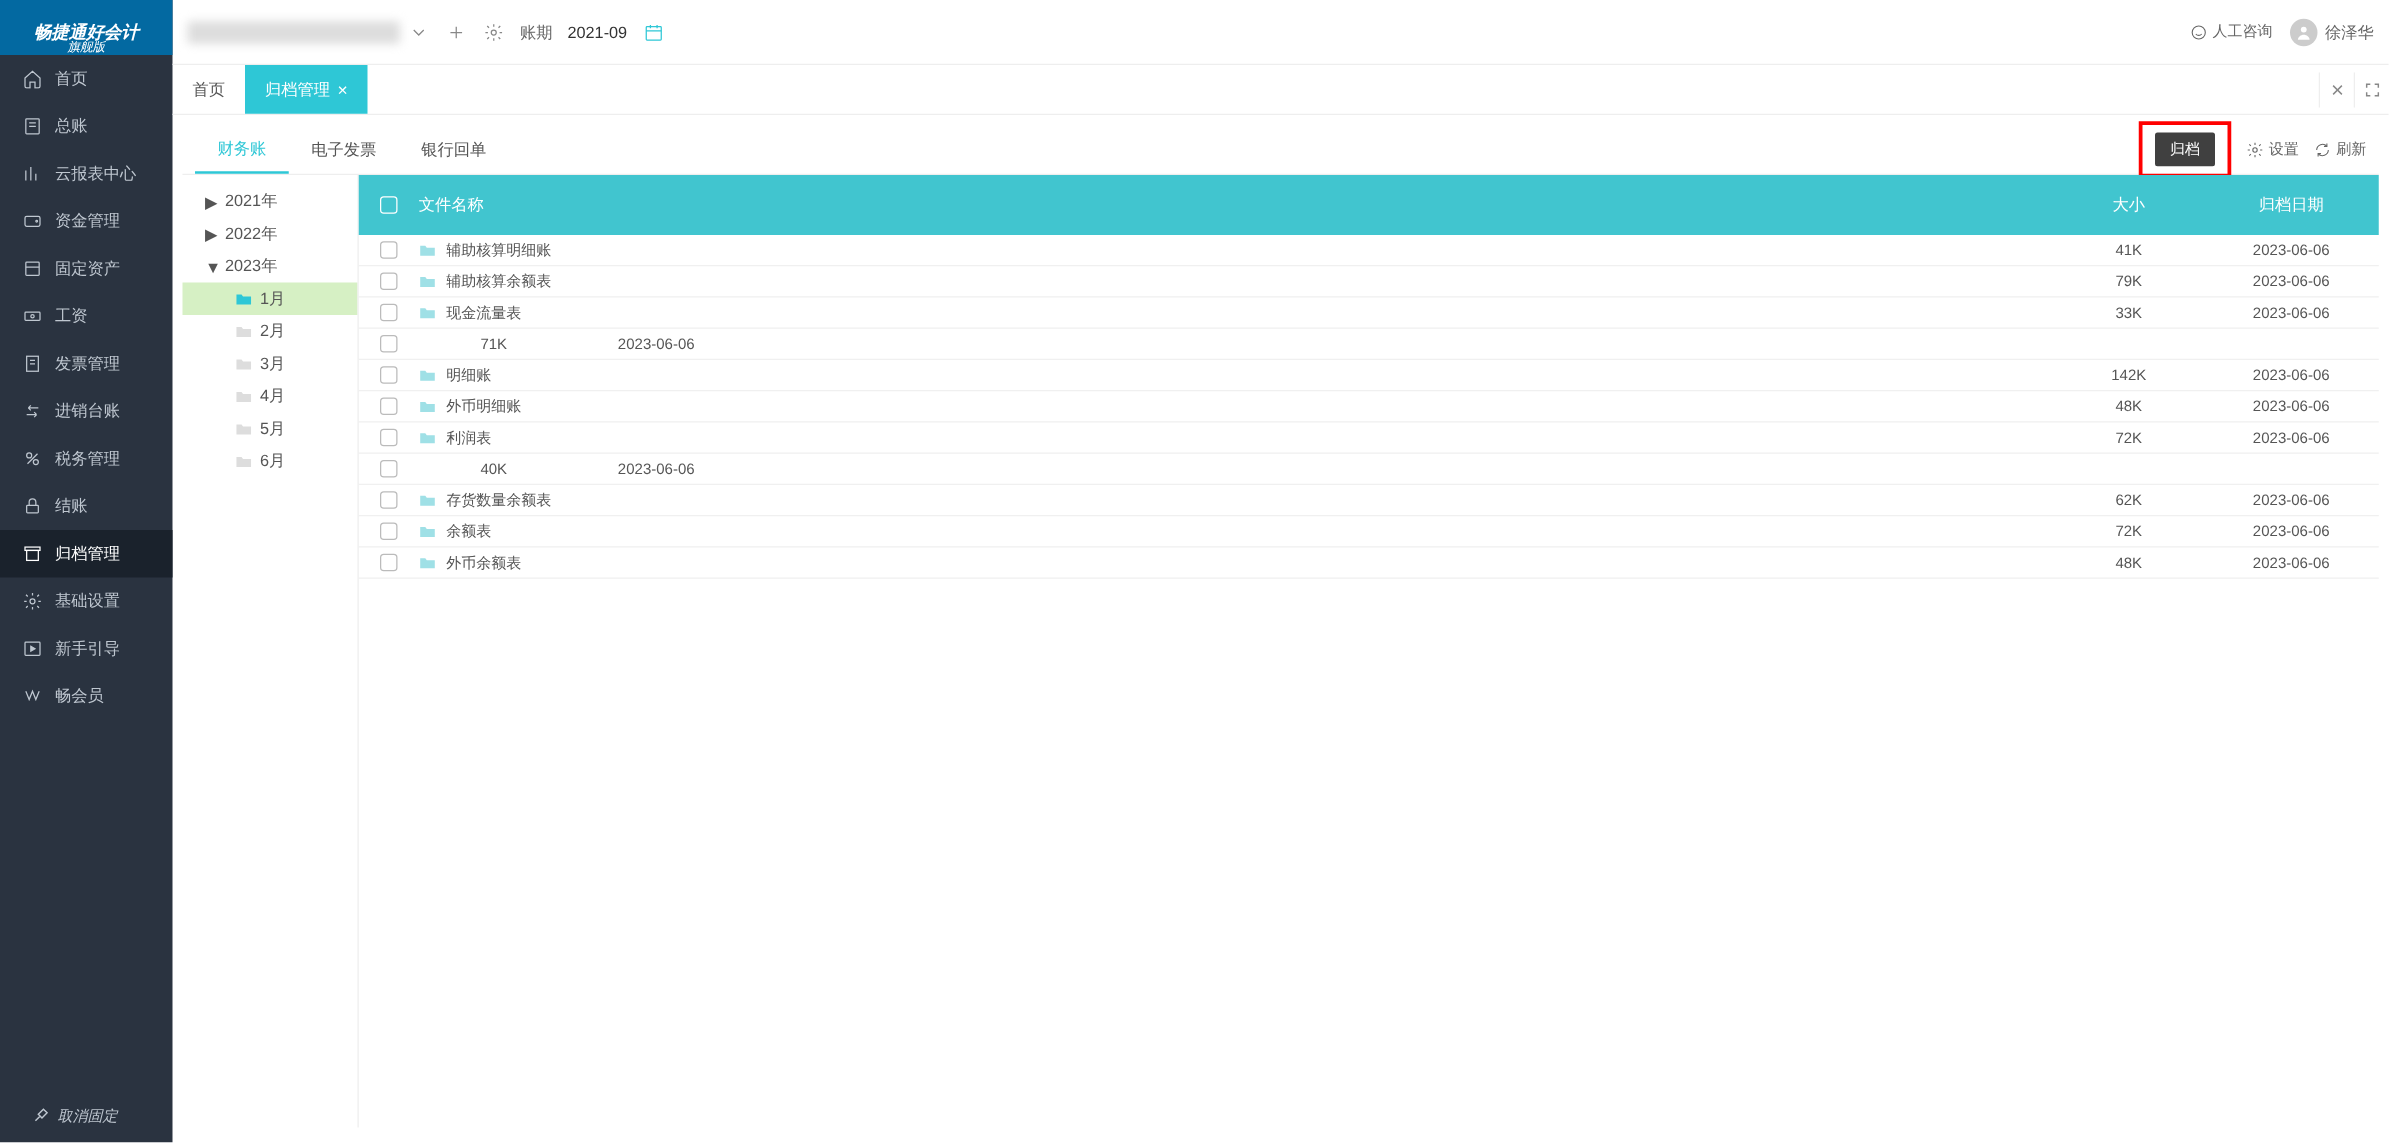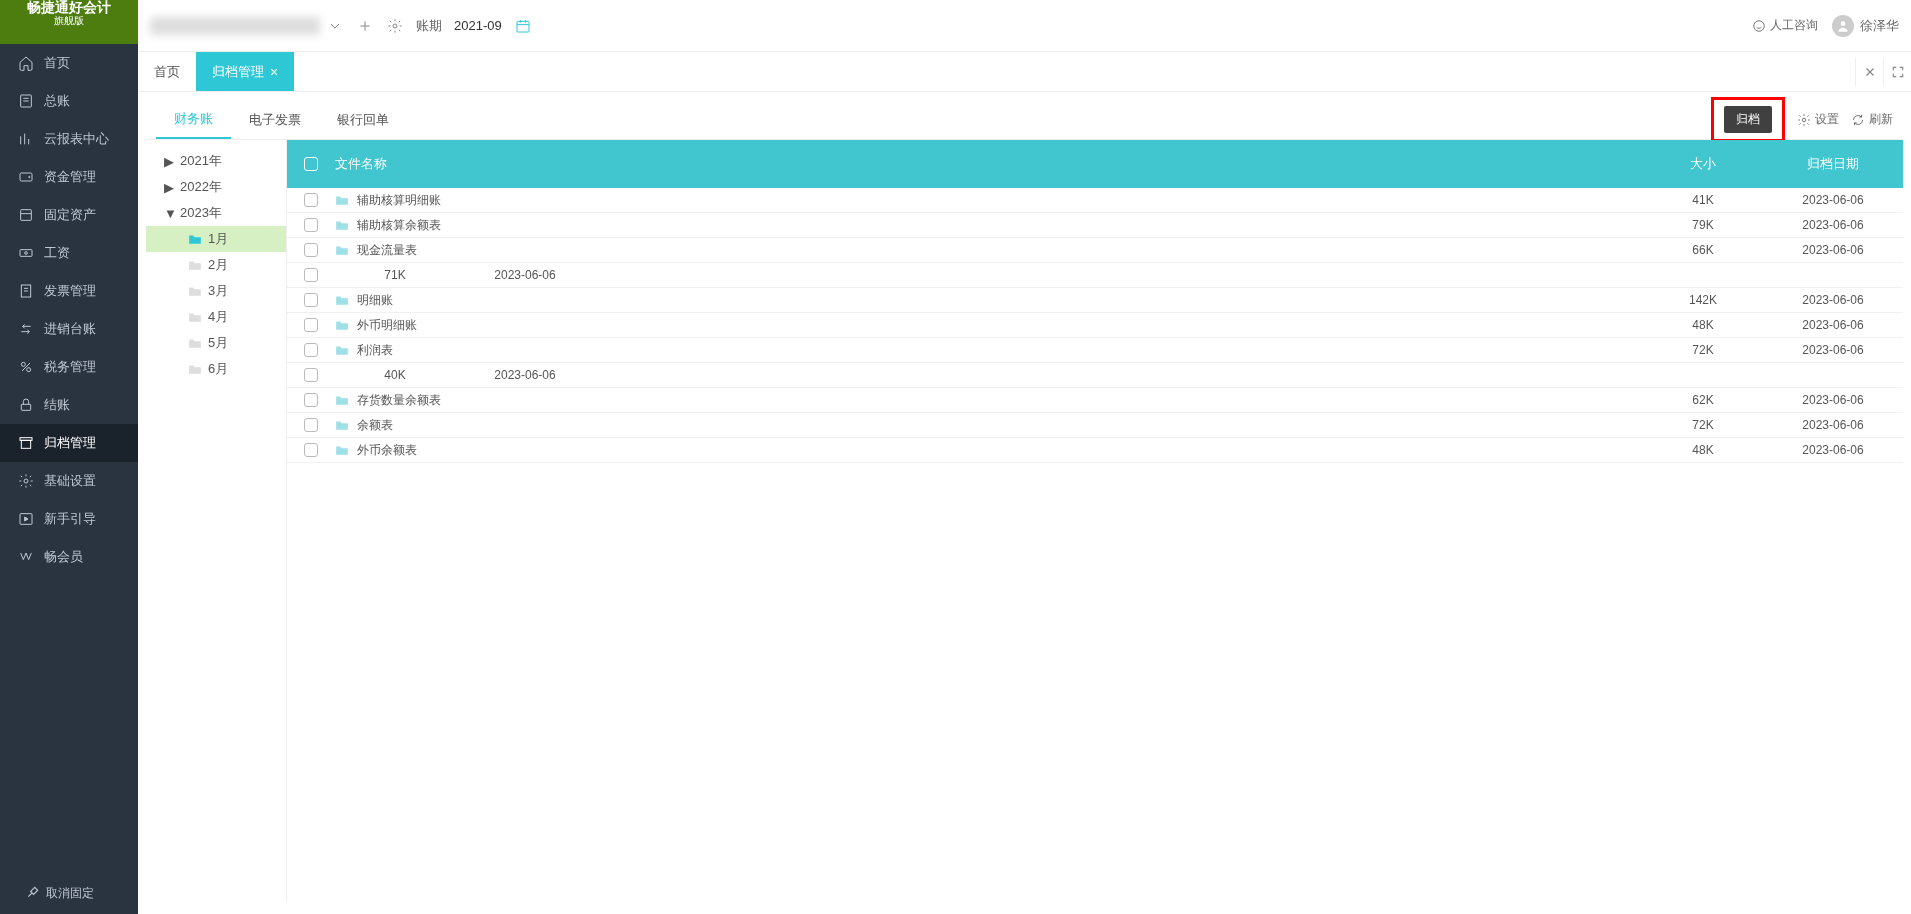--- a/index.html
+++ b/index.html
@@ -1,27 +1,27 @@
 <!DOCTYPE html>
 <html><head>
 <meta charset="utf-8">
 <style>
 * { margin: 0; padding: 0; box-sizing: border-box; font-family: "Microsoft YaHei", Arial, sans-serif; }
 body { font-size: 13px; color: #333; background: #fff; overflow: hidden; }
 .app { display: flex; height: 914px; width: 1911px; }
 
 
 .sidebar { width: 138px; background: #2a3340; color: #bfc7d0; display: flex; flex-direction: column; }
-.brand { background: #4d7c0f; height: 44px; display: flex; align-items: center; justify-content: flex-start; color: #fff; font-weight: bold; font-size: 14px; flex-direction: column; line-height: 1.1; }
+.brand { background: #0369a1; height: 44px; display: flex; align-items: center; justify-content: flex-end; color: #fff; font-weight: bold; font-size: 14px; flex-direction: column; line-height: 1.1; font-style: italic; }
 .brand-sub { font-size: 10px; font-weight: normal; }
 .side-item { height: 38px; display: flex; align-items: center; padding-left: 18px; cursor: pointer; gap: 10px; }
 .side-item.active { background: #1a222c; color: #fff; }
 .side-icon { width: 16px; height: 16px; display: inline-flex; align-items: center; justify-content: center; }
 .side-icon svg { width: 16px; height: 16px; stroke: currentColor; fill: none; stroke-width: 1.5; }
-.side-footer { margin-top: auto; padding: 12px 0 12px 26px; display: flex; align-items: center; gap: 6px; cursor: pointer; font-size: 12px; }
+.side-footer { margin-top: auto; padding: 12px 0 12px 26px; display: flex; align-items: center; gap: 6px; cursor: pointer; font-size: 12px; font-style: italic; }
 
 
 .main { flex: 1; display: flex; flex-direction: column; }
 
 
 .topbar { height: 52px; display: flex; align-items: center; padding: 0 12px; border-bottom: 1px solid #eee; gap: 12px; }
 .company-select { display: flex; align-items: center; gap: 6px; color: #888; }
 .blurred { filter: blur(4px); background: #ddd; width: 170px; height: 18px; border-radius: 2px; }
 .tb-icon { width: 18px; height: 18px; display:inline-flex; align-items:center; justify-content:center; color:#888; cursor:pointer; }
 .tb-icon svg { width:16px; height:16px; stroke: currentColor; fill:none; stroke-width:1.5; }
@@ -415,21 +415,21 @@
               <div class="trow">
                 <div class="cell-check">
                   <span class="chk"></span>
                 </div>
                 <div class="cell-name">
                   <span class="folder-icon"><svg viewBox="0 0 24 20">
                       <path d="M2 4h7l2 3h11v11H2z" fill="#9fe0e6"></path>
                     </svg></span>
                   <span>现金流量表</span>
                 </div>
-                <div class="cell-size">66K</div>
+                <div class="cell-size">33K</div>
                 <div class="cell-date">2023-06-06</div>
               </div>
               <div class="trow">
                 <div class="cell-check">
                   <span class="chk"></span>
                 </div>
                 <div class="cell-size">71K</div>
                 <div class="cell-date">2023-06-06</div>
               </div>
               <div class="trow">

